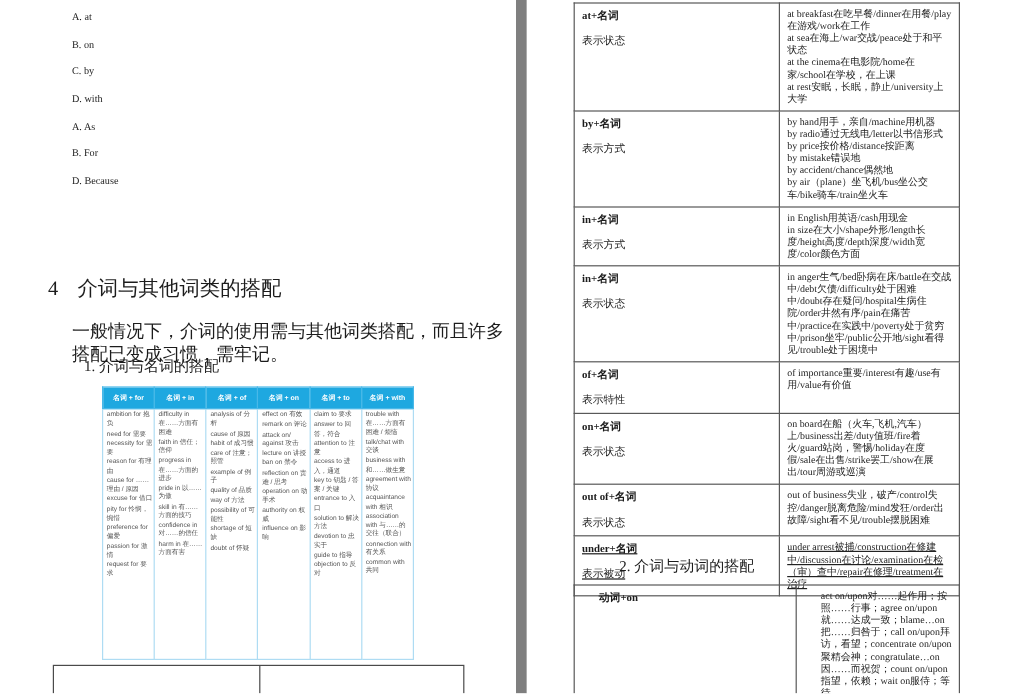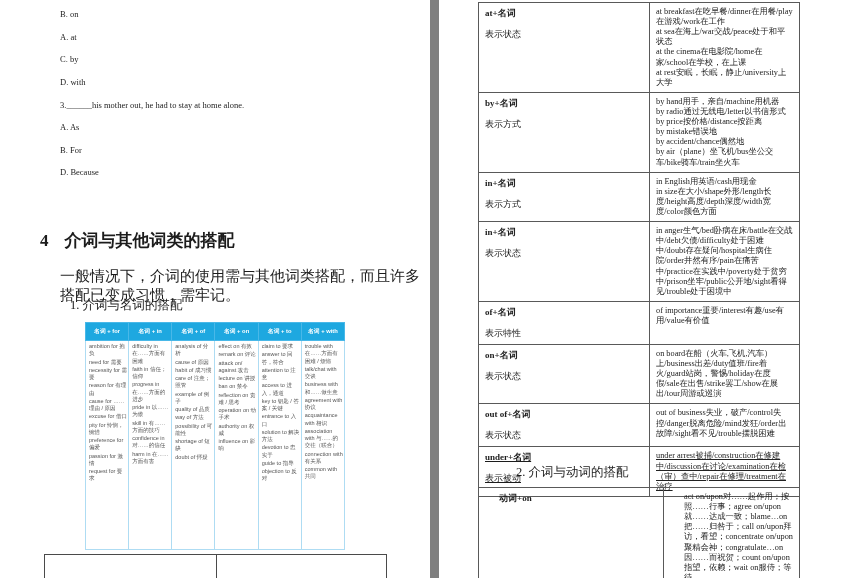--- a/index.html
+++ b/index.html
@@ -9,21 +9,21 @@
   #pageL{left:0;width:430px;}
   #pageR{left:439px;width:421px;}
   .page-gap{position:absolute;left:430px;top:0;width:9px;height:578px;background:#7f7f7f;}
 
   
   .quiz{position:absolute;left:60px;top:3px;font-size:8.5px;}
   .quiz .line{height:22.6px;display:flex;align-items:center;}
   .quiz .answer{white-space:pre;}
 
   
-  .sec-h{position:absolute;left:40px;top:229px;margin:0;font-size:17px;font-weight:bold;}
+  .sec-h{position:absolute;left:40px;top:229px;margin:0;font-size:17px;font-weight:normal;}
   .sec-h .num{margin-right:16px;}
   .intro{position:absolute;left:60px;top:267px;margin:0;font-size:15px;width:365px;}
   .sub-h1{position:absolute;left:62px;top:289px;margin:8px;font-size:12.5px;font-weight:normal;}
 
   
   .noun-table{position:absolute;left:85px;top:322px;width:260px;border-collapse:collapse;
               table-layout:fixed;font-family:"Liberation Sans",sans-serif;border:1px solid #8ecfee;}
   .noun-table th{background:#1ea8e0;color:#fff;font-size:5.8px;font-weight:bold;height:17px;
                  border:1px solid #49b8e8;text-align:center;padding:0;}
   .noun-table td{border:1px solid #aedcf3;vertical-align:top;height:204px;overflow:hidden;
@@ -54,25 +54,24 @@
   #verbTable tr.v0 td{height:56px;padding-left:20px;}
   #verbTable tr.v1 td{height:40px;}
 </style>
 </head>
 <body>
 
 <div class="screen">
 
   <div class="page" id="pageL">
     <div class="quiz">
+      <div class="line">A. at</div>
       <div class="line">B. on</div>
-      <div class="line">A. at</div>
       <div class="line">C. by</div>
       <div class="line">D. with</div>
-      <div class="line">3.______his mother out, he had to stay at home alone.</div>
       <div class="line">A. As</div>
       <div class="line">B. For</div>
       <div class="line">D. Because</div>
     </div>
 
     <h1 class="sec-h"><span class="num">4</span><span>介词与其他词类的搭配</span></h1>
 
     <p class="intro">一般情况下，介词的使用需与其他词类搭配，而且许多搭配已变成习惯，需牢记。</p>
 
     <h2 class="sub-h1">1. 介词与名词的搭配</h2>

